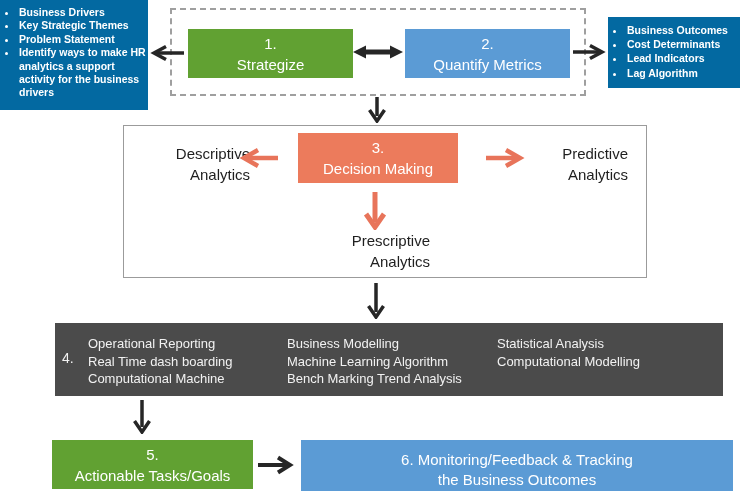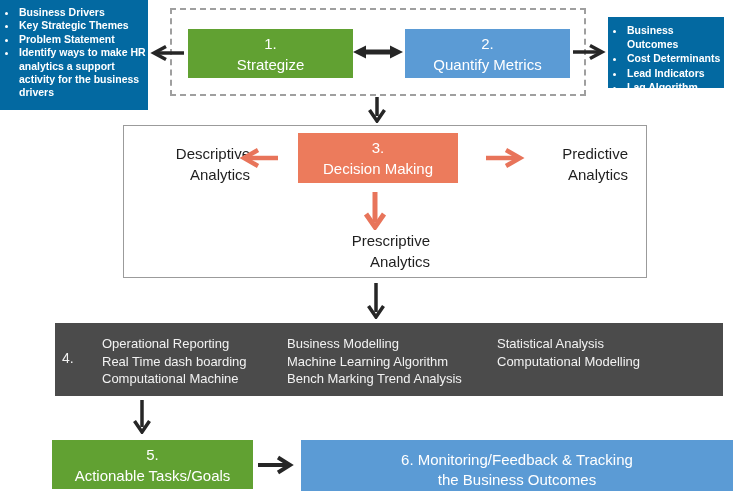--- a/index.html
+++ b/index.html
@@ -3,21 +3,21 @@
 <meta charset="utf-8">
 <style>
   html,body { margin:0; padding:0; background:#ffffff; }
   .canvas {
     position:relative; width:740px; height:491px; background:#ffffff;
     font-family:"Liberation Sans", sans-serif; overflow:hidden;
   }
   
   .black-panel { position:absolute; background:#0369a1; color:#ffffff; box-sizing:border-box; }
   .panel-left  { left:0; top:0; width:148px; height:110px; }
-  .panel-right { left:608px; top:17px; width:116px; height:71px; }
+  .panel-right { left:608px; top:17px; width:132px; height:71px; }
   .black-panel ul { margin:6px 2px 0 4px; padding-left:14px; list-style:disc outside; }
   .black-panel li { font-size:10.5px; line-height:13.4px; font-weight:bold; padding-left:1px; }
   .panel-right li { line-height:14.2px; }
 
   
   .dashed-frame { position:absolute; left:170px; top:8px; width:416px; height:88px;
     border:2px dashed #9f9f9f; box-sizing:border-box; }
 
   
   .white-frame { position:absolute; left:123px; top:125px; width:524px; height:153px;
@@ -41,21 +41,21 @@
     font-size:15px; line-height:21px; color:#1f1f1f; }
   .lbl-descriptive  { left:138px; top:143px; }
   .lbl-predictive   { left:516px; top:143px; }
   .lbl-prescriptive { left:318px; top:230px; }
 
   
   .step4 { position:absolute; left:55px; top:323px; width:668px; height:73px;
     background:#4b4b4b; color:#f2f2f2; box-sizing:border-box; }
   .step4-number { position:absolute; left:7px; top:27px; font-size:14px; }
   .step4-col { position:absolute; top:12px; font-size:13px; line-height:17.5px; white-space:nowrap; }
-  .s4c1 { left:47px; }
+  .s4c1 { left:33px; }
   .s4c2 { left:232px; }
   .s4c3 { left:442px; }
 
   .arrow { position:absolute; }
   .arrow svg { display:block; }
 </style>
 </head>
 <body>
 
 <div class="canvas">

